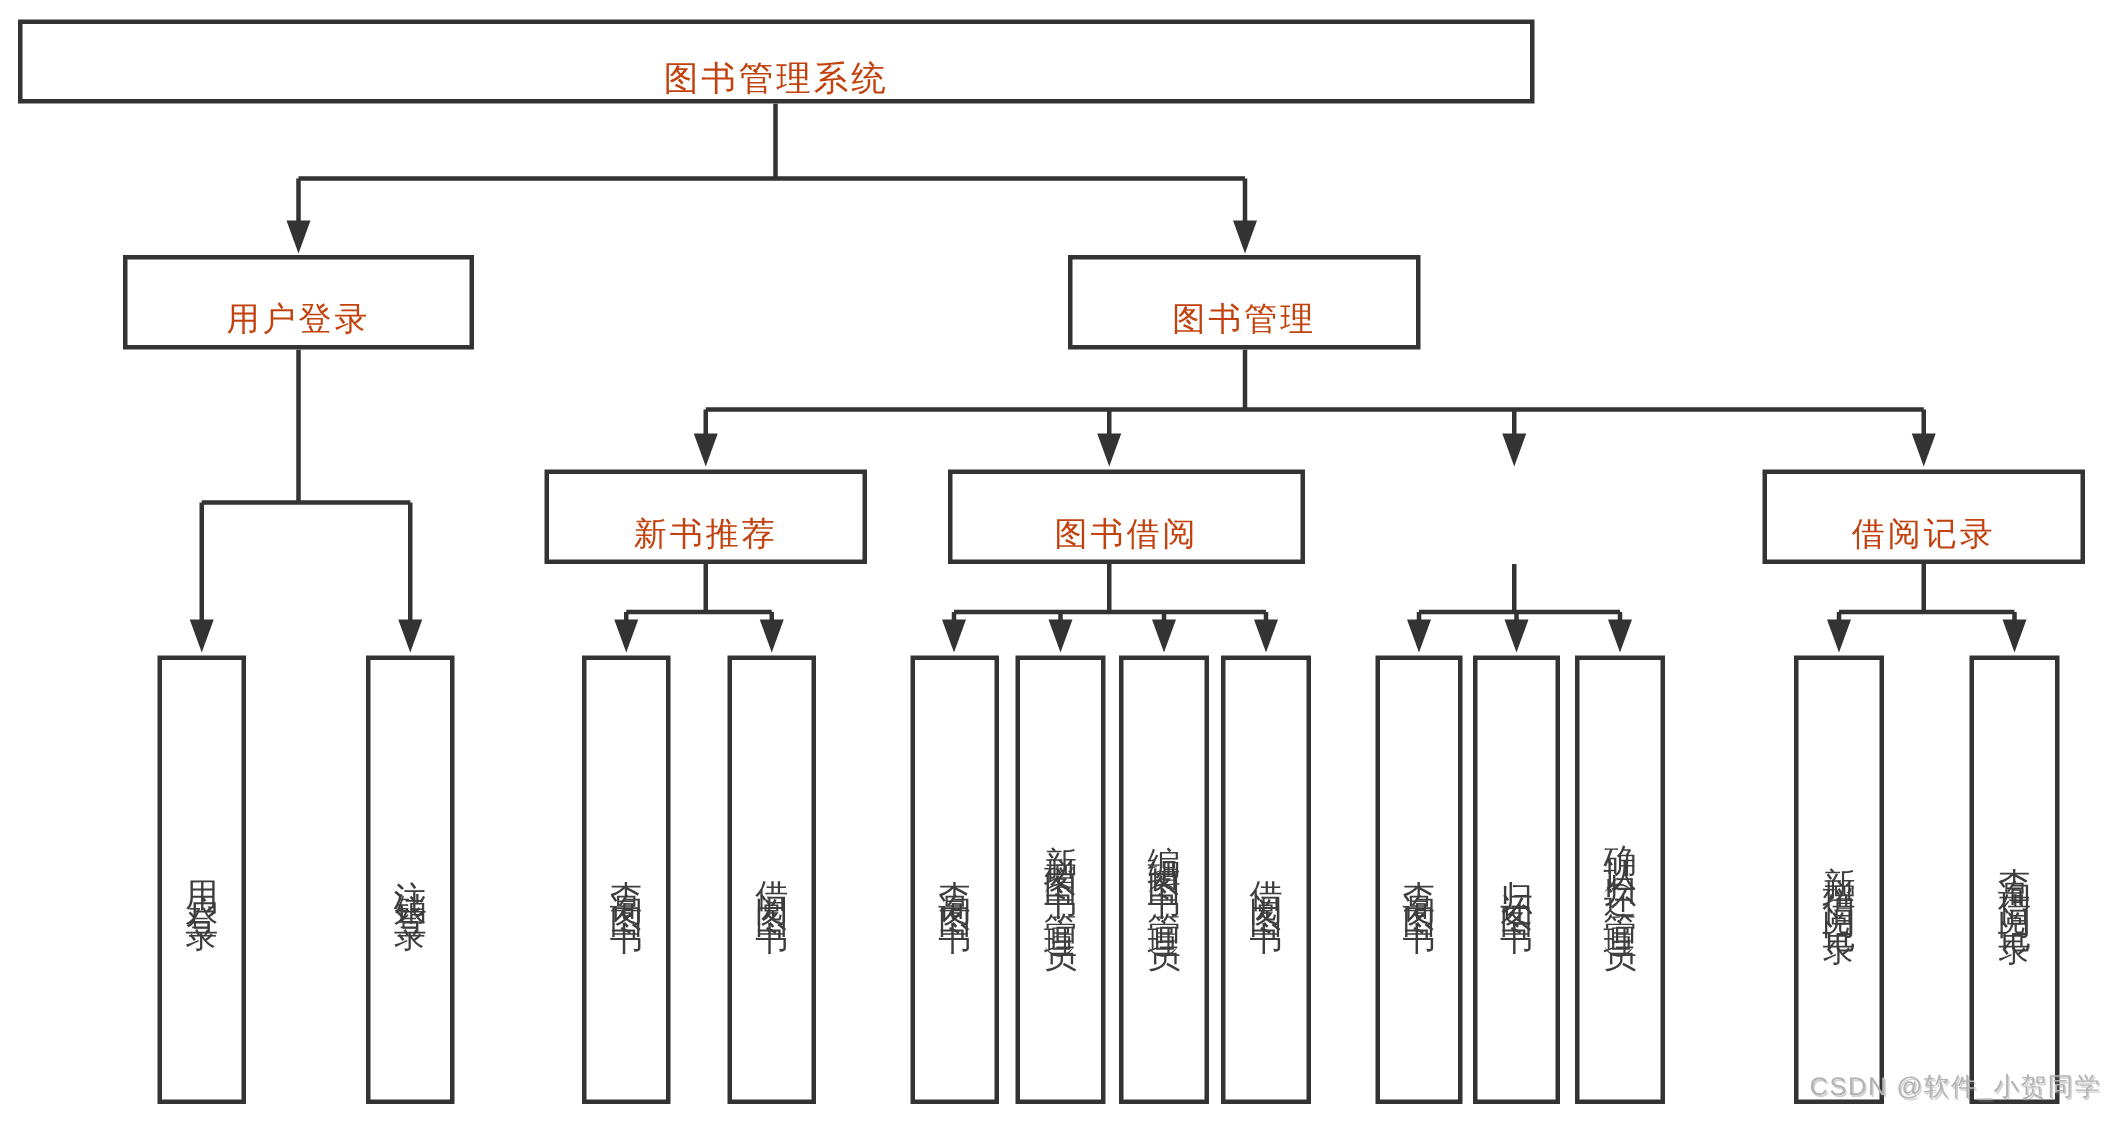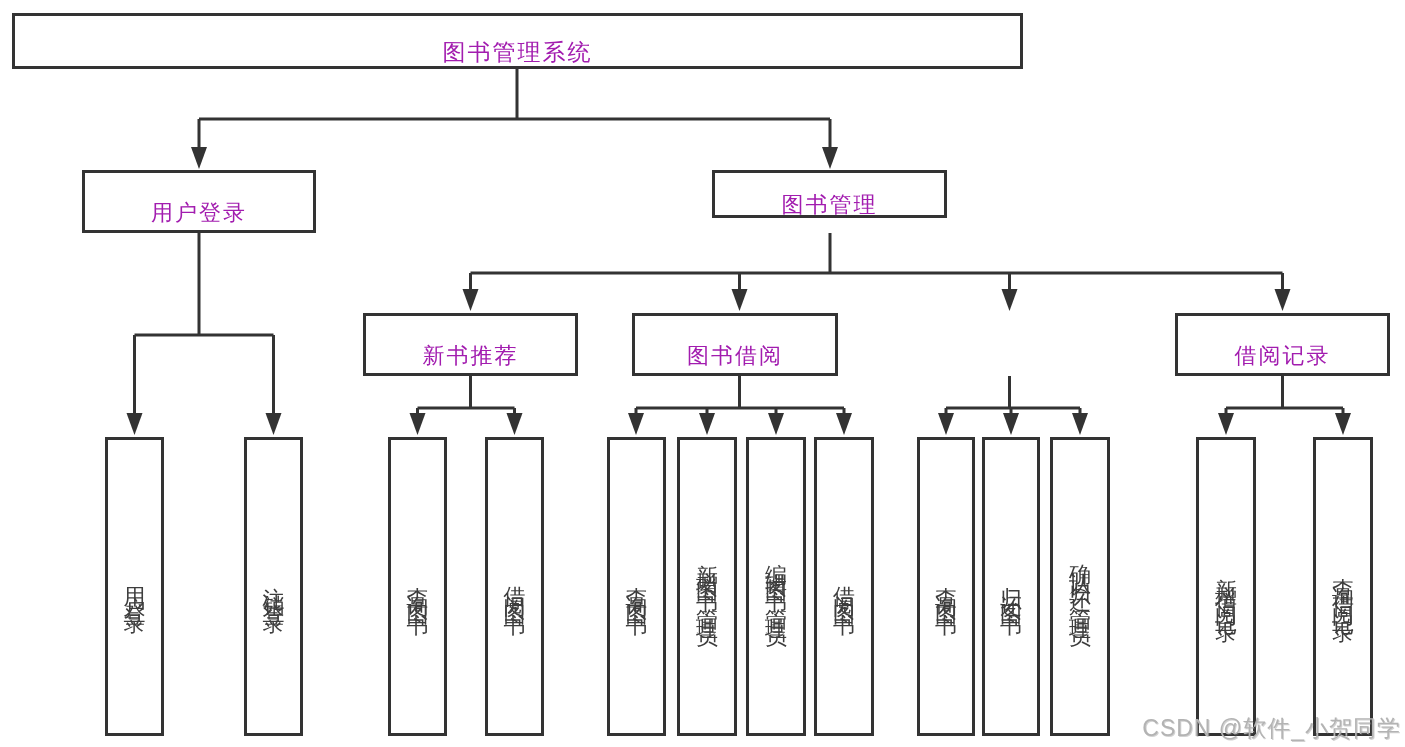--- a/index.html
+++ b/index.html
@@ -22,39 +22,39 @@
     box-sizing: border-box;
     border: 3px solid #333333;
     background: #ffffff;
     display: flex;
     align-items: center;
     justify-content: center;
     z-index: 2;
   }
   .box-h .label {
     font-size: 22px;
-    color: #a21caf;
+    color: #c2410c;
     letter-spacing: 2px;
     white-space: nowrap;
     margin-top: 22px;
   }
   .box-root .label { font-size: 23px; }
   .box-v .label {
     writing-mode: vertical-rl;
     text-orientation: mixed;
     font-size: 22px;
     color: #3d3d3d;
     letter-spacing: 9px;
     line-height: 1;
   }
   #watermark {
     position: absolute;
     right: 4px;
     top: 713px;
-    font-size: 23px;
+    font-size: 17px;
     letter-spacing: 1px;
     color: #b3b3b3;
     text-shadow: 1px 1px 0 rgba(125,125,125,0.35);
     z-index: 3;
     white-space: nowrap;
   }
 </style>
 </head>
 <body>
 
@@ -83,28 +83,28 @@
       <polygon points="1343,435 1335,413 1351,413" fill="#333333"></polygon>
     </svg>
 
   <div class="box box-h box-root" style="left:12px; top:13px; width:1011px; height:56px;">
     <span class="label">图书管理系统</span>
   </div>
 
   <div class="box box-h" style="left:82px; top:170px; width:234px; height:63px;">
     <span class="label">用户登录</span>
   </div>
-  <div class="box box-h" style="left:712px; top:170px; width:235px; height:48px;">
+  <div class="box box-h" style="left:712px; top:170px; width:235px; height:63px;">
     <span class="label">图书管理</span>
   </div>
 
   <div class="box box-h" style="left:363px; top:313px; width:215px; height:63px;font-family:Liberation Serif, serif;">
     <span class="label">新书推荐</span>
   </div>
-  <div class="box box-h" style="left:632px; top:313px; width:206px; height:63px;align-items:center;">
+  <div class="box box-h" style="left:632px; top:313px; width:238px; height:63px;align-items:center;">
     <span class="label">图书借阅</span>
   </div>
   <div class="box box-h" style="left:1175px; top:313px; width:215px; height:63px;">
     <span class="label">借阅记录</span>
   </div>
 
   <div class="box box-v" style="left:105px; top:437px; width:59px; height:299px;">
     <span class="label">用户登录</span>
   </div>
   <div class="box box-v" style="left:244px; top:437px; width:59px; height:299px;">

